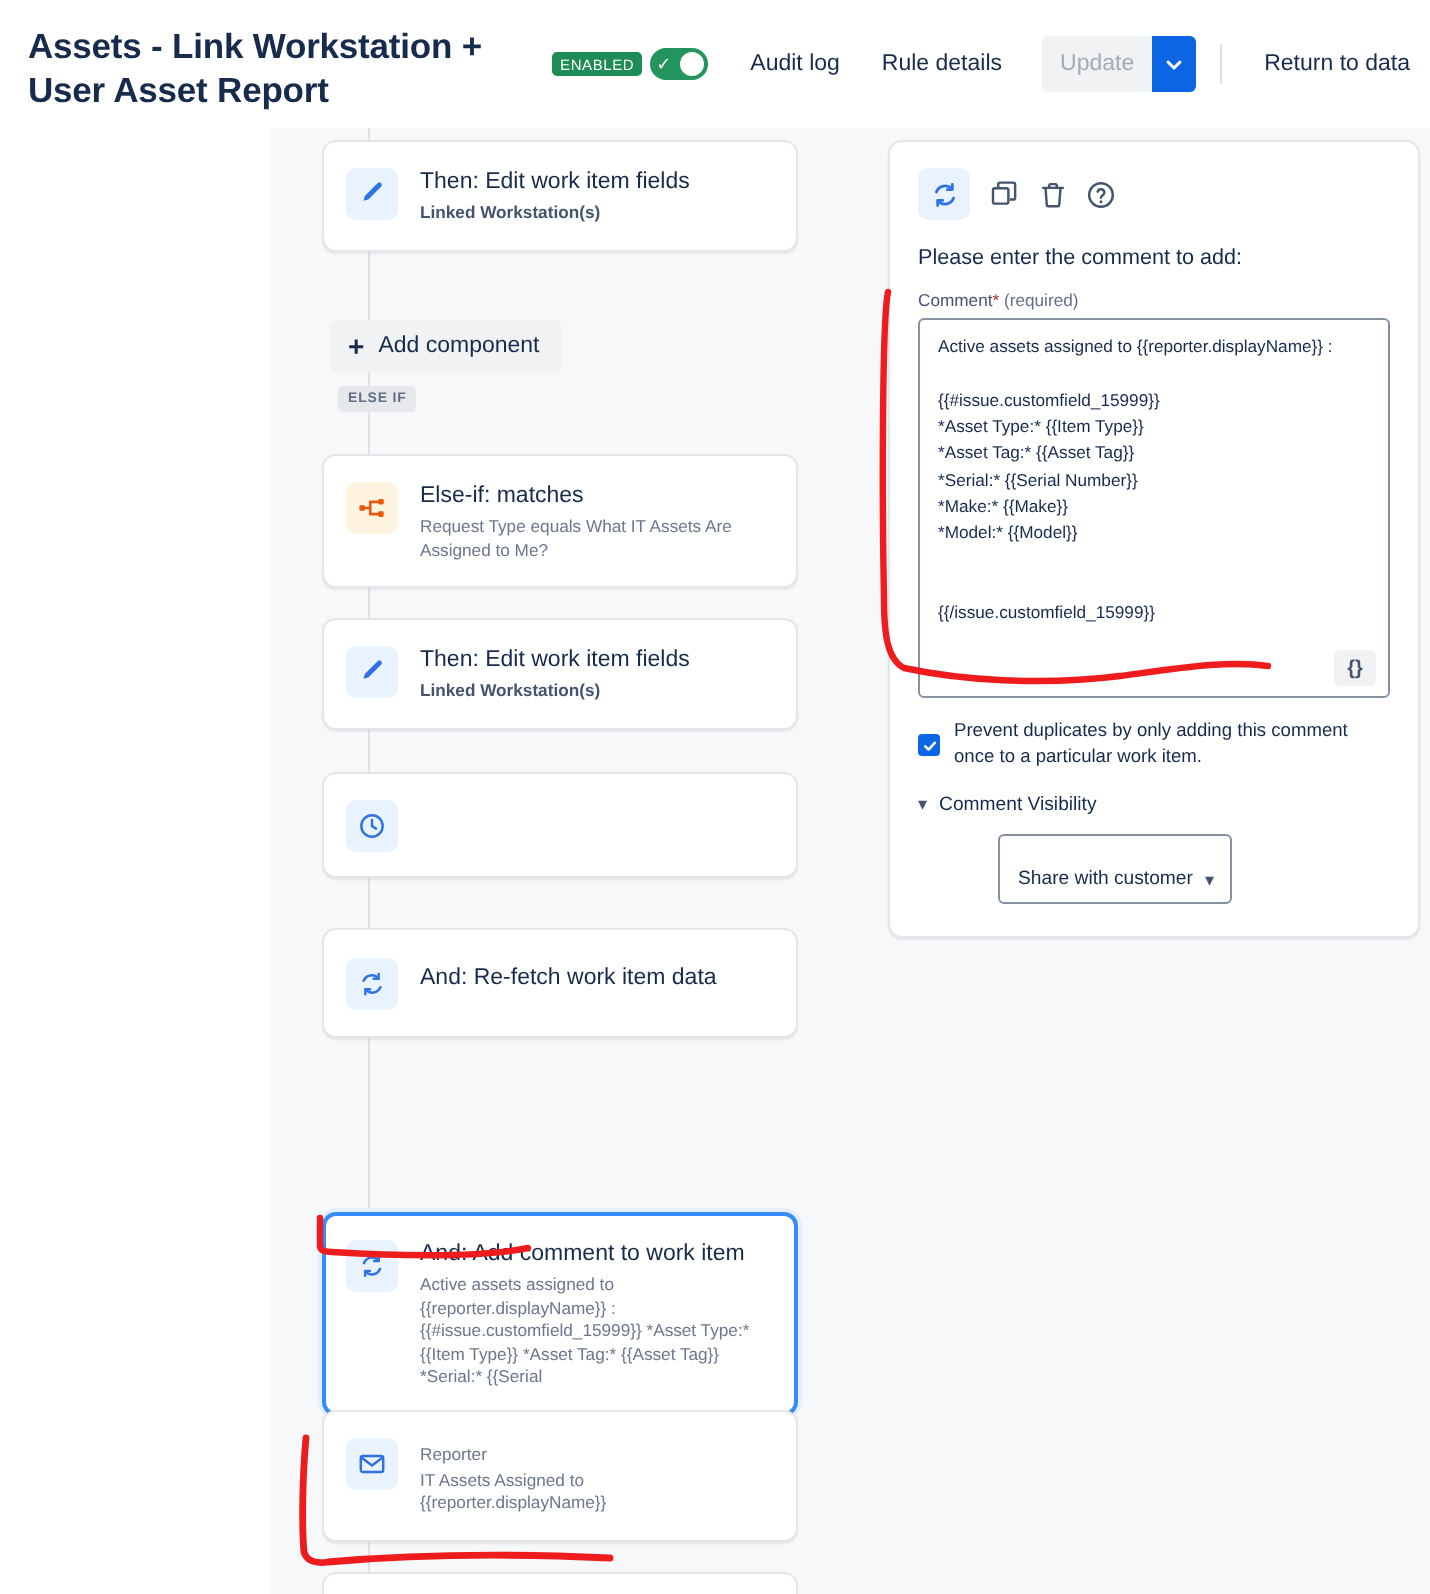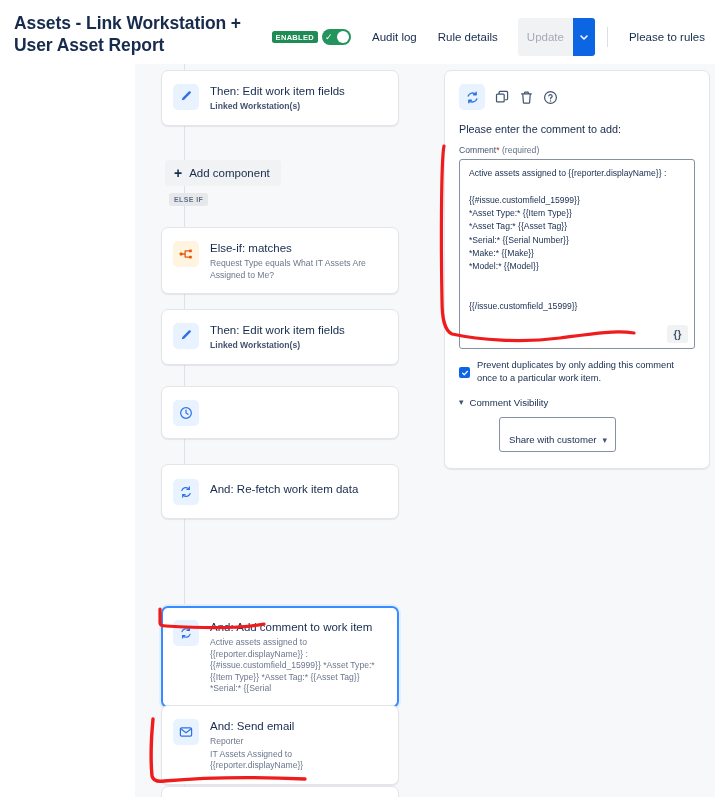--- a/index.html
+++ b/index.html
@@ -35,21 +35,21 @@
     display: flex;
     align-items: center;
     gap: 0;
     margin-top: 6px;
     margin-left: 16px;
   }
   .enabled-pill {
     background: #1f8b55;
     color: #ffffff;
     font-size: 7.5px;
-    font-weight: 700;
+    font-weight: 400;
     letter-spacing: 0.3px;
     padding: 2.5px 4px 2px 4px;
     border-radius: 2.5px;
     line-height: 1;
   }
   .toggle {
     width: 29px;
     height: 16px;
     background: #22945c;
     border-radius: 9px;
@@ -76,21 +76,21 @@
     font-size: 11.5px;
     color: #172b4d;
     margin-left: 21px;
     white-space: nowrap;
     cursor: pointer;
   }
   .update-group {
     display: flex;
     align-items: stretch;
     margin-left: 20px;
-    height: 38px;
+    height: 28px;
   }
   .update-btn {
     background: #f1f2f4;
     color: #a4abb8;
     font-size: 11.5px;
     border: none;
     border-radius: 3px 0 0 3px;
     padding: 0 9px;
     font-family: inherit;
     cursor: default;
@@ -406,21 +406,21 @@
       <div class="update-caret">
         <span>
           <svg width="10" height="10" viewBox="0 0 10 10">
               <path d="M2 4 L5 7 L8 4" stroke="#ffffff" stroke-width="1.5" fill="none" stroke-linecap="round" stroke-linejoin="round"></path>
             </svg>
         </span>
       </div>
     </div>
 
     <div class="hdr-divider"></div>
-    <div class="hdr-link">Please to rules</div>
+    <div class="hdr-link">Return to data</div>
   </div>
 </div>
 
 <div class="content">
   <div class="canvas"></div>
   <div class="white-gutter"></div>
   <div class="spine"></div>
 
   <div class="chain" style="top:6px;">
     <div class="node">
@@ -520,21 +520,20 @@
 
   <div class="chain" style="top:641px;">
     <div class="node">
       <div class="node-icon">
         <svg width="14" height="14" viewBox="0 0 16 16">
           <rect x="1.6" y="3.4" width="12.8" height="9.2" rx="1.2" stroke="#2f72e6" stroke-width="1.4" fill="none"></rect>
           <path d="M2.3 4.6 L8 8.8 L13.7 4.6" stroke="#2f72e6" stroke-width="1.4" fill="none" stroke-linecap="round" stroke-linejoin="round"></path>
         </svg>
       </div>
       <div class="node-body">
-        <div class="node-title">And: Send email</div>
         <div class="node-sub">Reporter</div>
         <div class="node-sub" style="margin-top:1px;">IT Assets Assigned to {{reporter.displayName}}</div>
       </div>
     </div>
   </div>
 
   <div class="chain" style="top:722px;">
     <div class="node">
       
       

